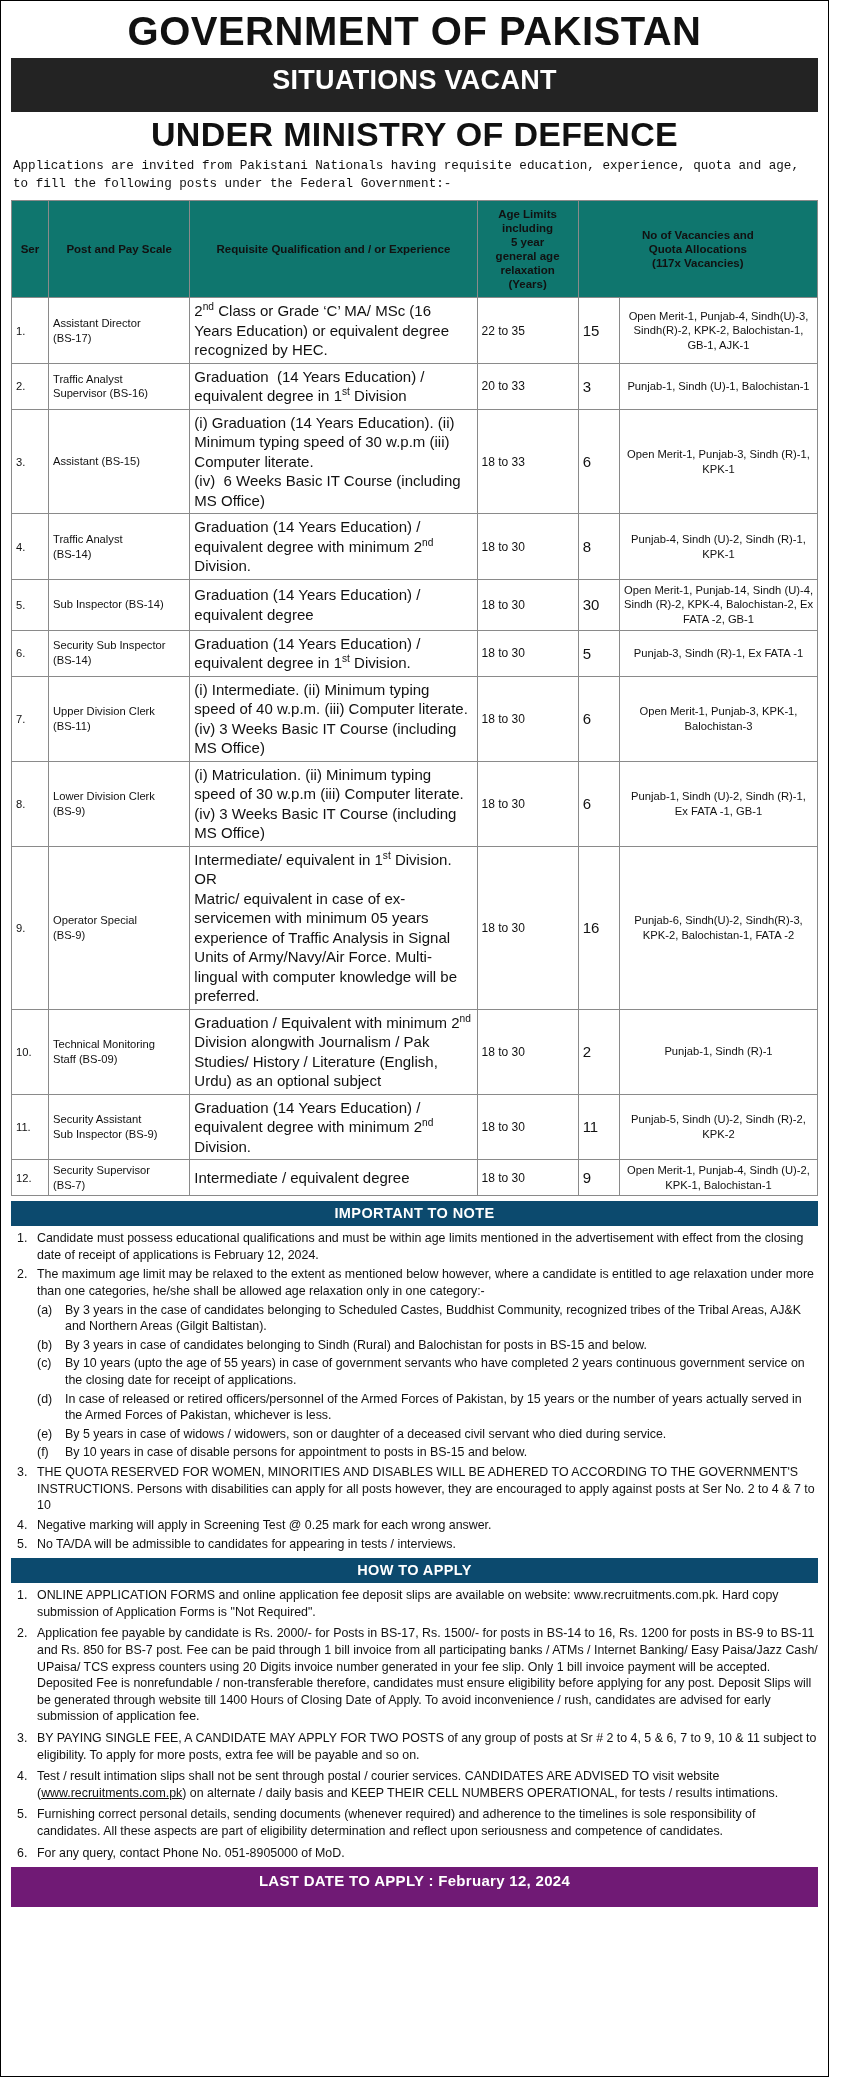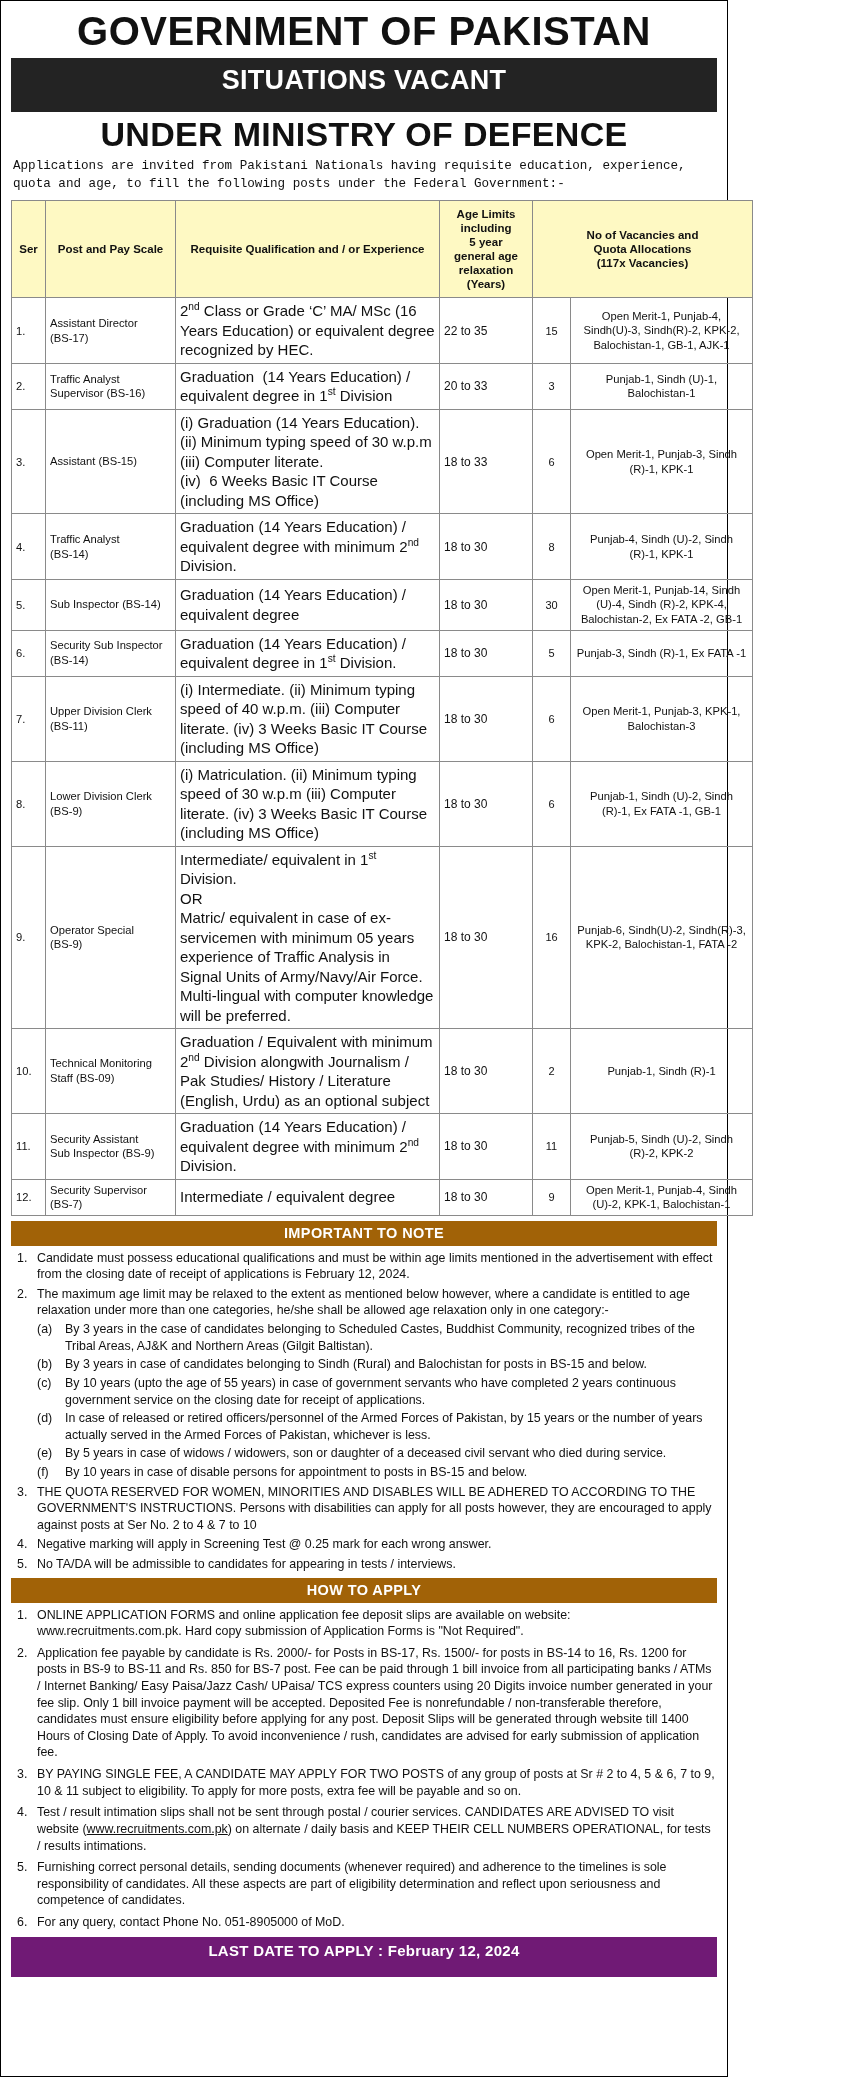--- a/index.html
+++ b/index.html
@@ -5,21 +5,21 @@
   * { box-sizing: border-box; }
   html, body { margin: 0; padding: 0; }
   body {
     width: 867px;
     background: #ffffff;
     font-family: "Liberation Sans", sans-serif;
     color: #111111;
     -webkit-font-smoothing: antialiased;
   }
   .page {
-    width: 728px;
+    width: 829px;
     min-height: 2077px;
     background: #ffffff;
     padding: 4px 10px 6px 10px;
     border: 1px solid #000;
   }
 
   
   .hdr-line1 {
     text-align: center;
     font-size: 40px;
@@ -61,44 +61,44 @@
     width: 100%;
     border-collapse: collapse;
     table-layout: fixed;
   }
   table.posts th, table.posts td {
     border: 1px solid #8a8a8a;
     vertical-align: middle;
     padding: 3px 4px;
   }
   table.posts thead th {
-    background: #fef9c3;
+    background: #0f766e;
     font-size: 11.5px;
     font-weight: bold;
     text-align: center;
     line-height: 1.22;
     padding: 6px 3px;
   }
   .c-ser   { width: 34px; }
   .c-post  { width: 130px; }
   .c-qual  { width: 264px; }
   .c-age   { width: 93px; }
   .c-num   { width: 38px; }
   .c-quota { width: 182px; }
 
   td.ser   { font-size: 11.2px; text-align: left; padding-left: 6px; }
   td.post  { font-size: 11.2px; line-height: 1.3; }
   td.qual  { font-size: 15px; line-height: 1.3; }
   td.age   { font-size: 12px; text-align: left; }
-  td.num   { font-size: 11px; text-align: center; }
+  td.num   { font-size: 15px; text-align: left; }
   td.quota { font-size: 11.2px; text-align: center; line-height: 1.3; }
 
   
   .sect-bar {
-    background: #a16207;
+    background: #0c4a6e;
     color: #fff;
     text-align: center;
     font-size: 14.5px;
     font-weight: bold;
     letter-spacing: 0.4px;
     padding: 4px 0 5px 0;
     margin: 5px 0 4px 0;
   }
   .footer-bar {
     background: #701a75;

